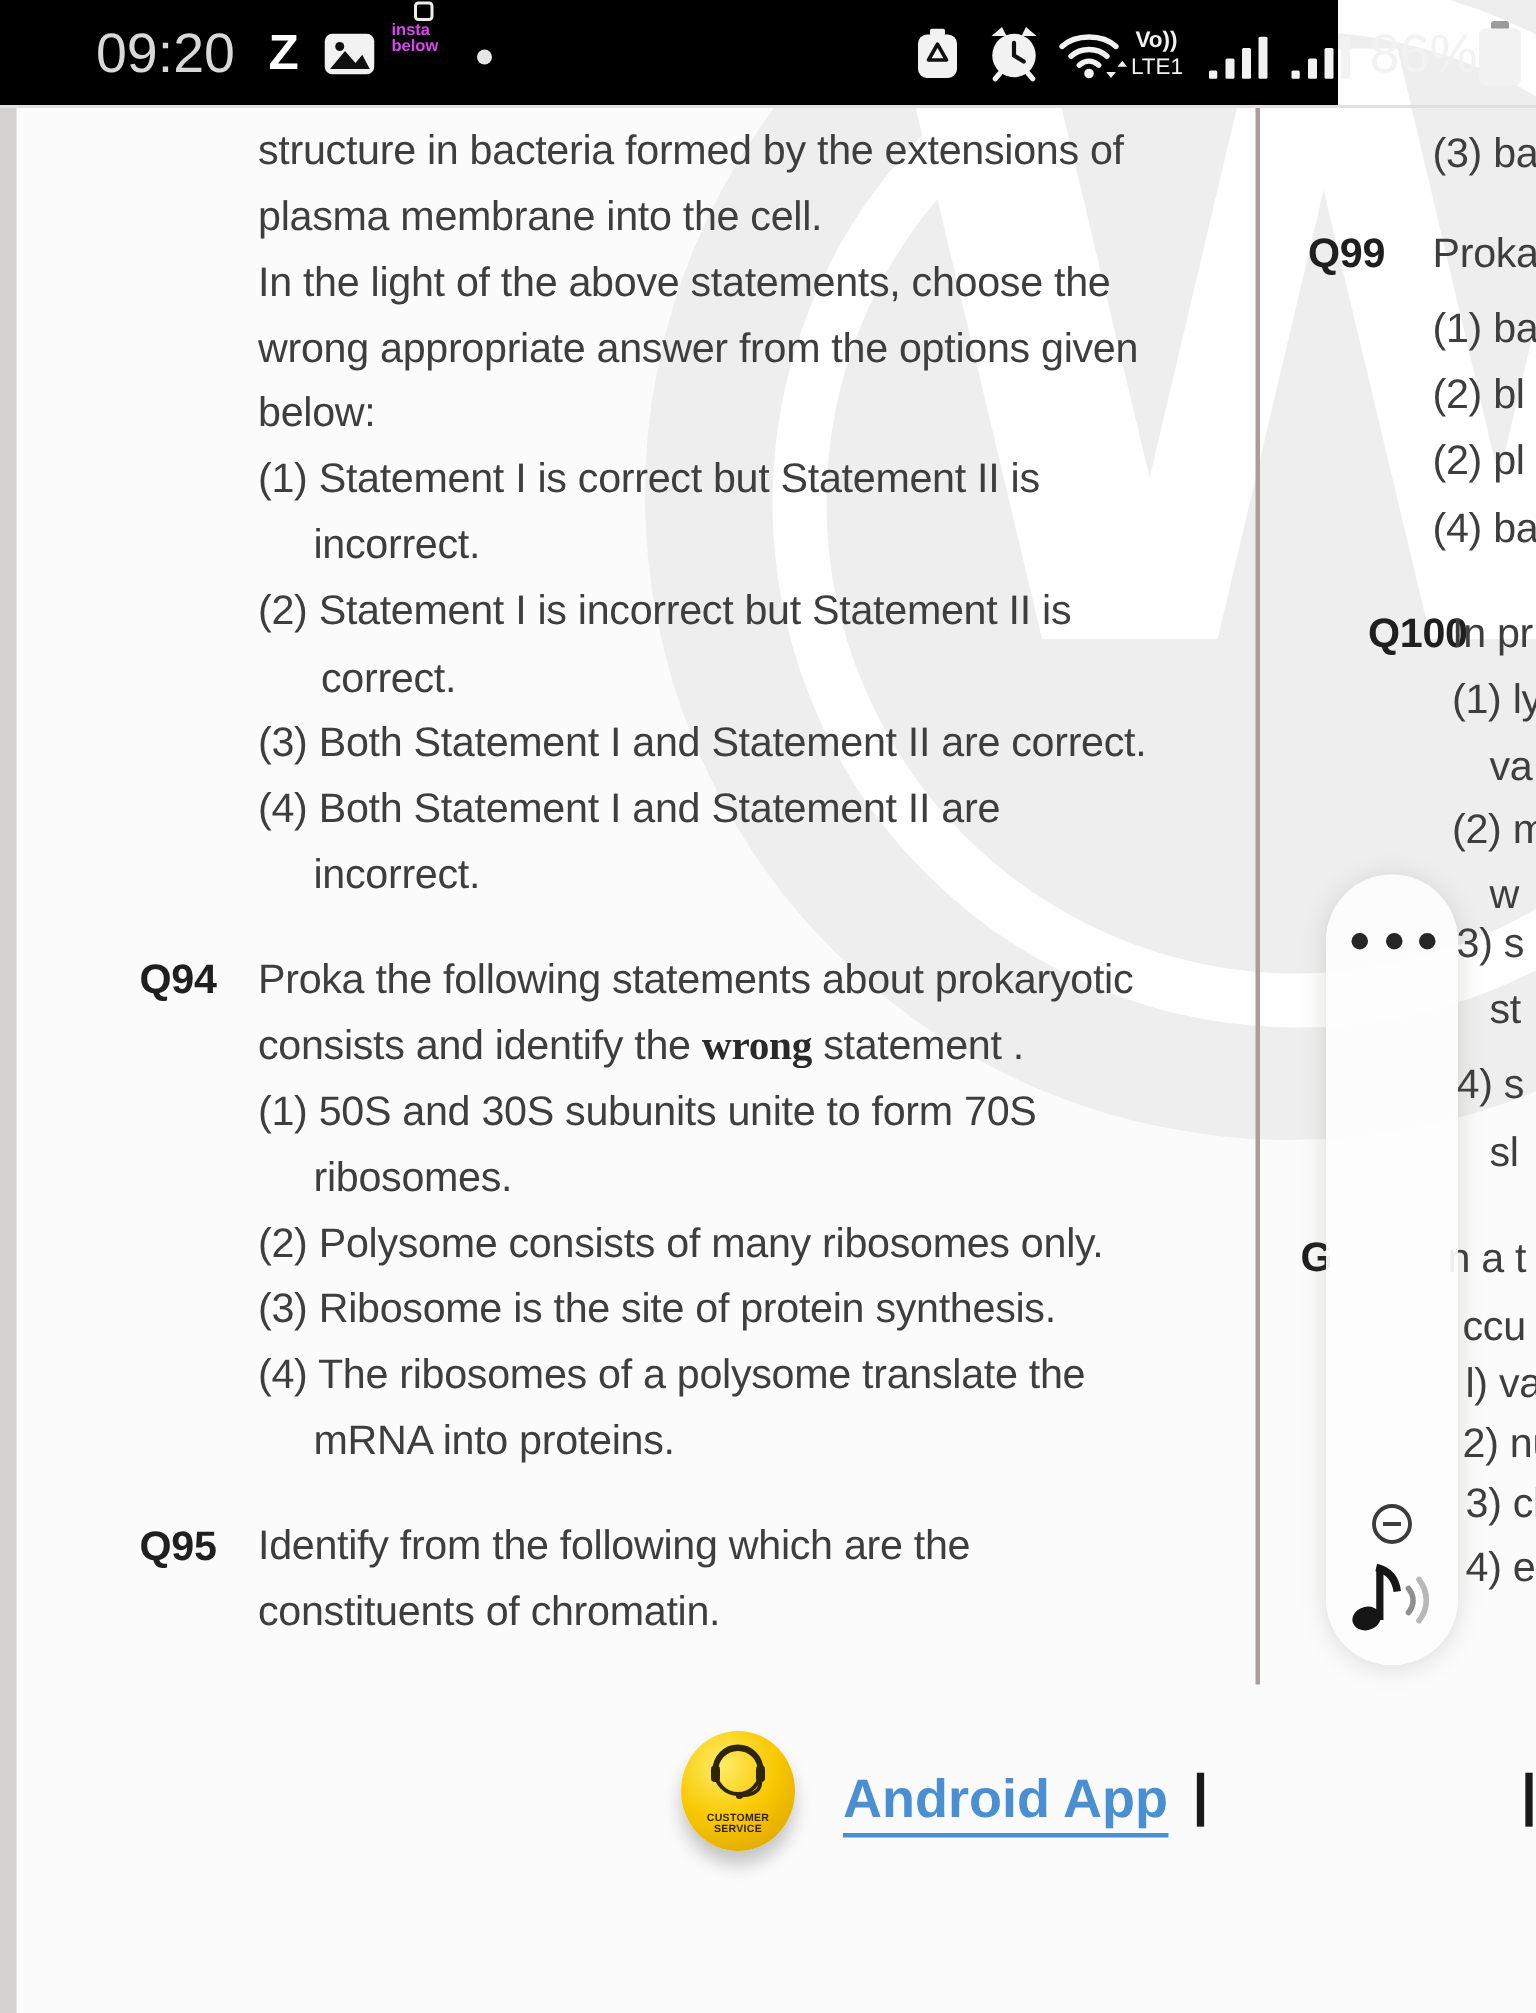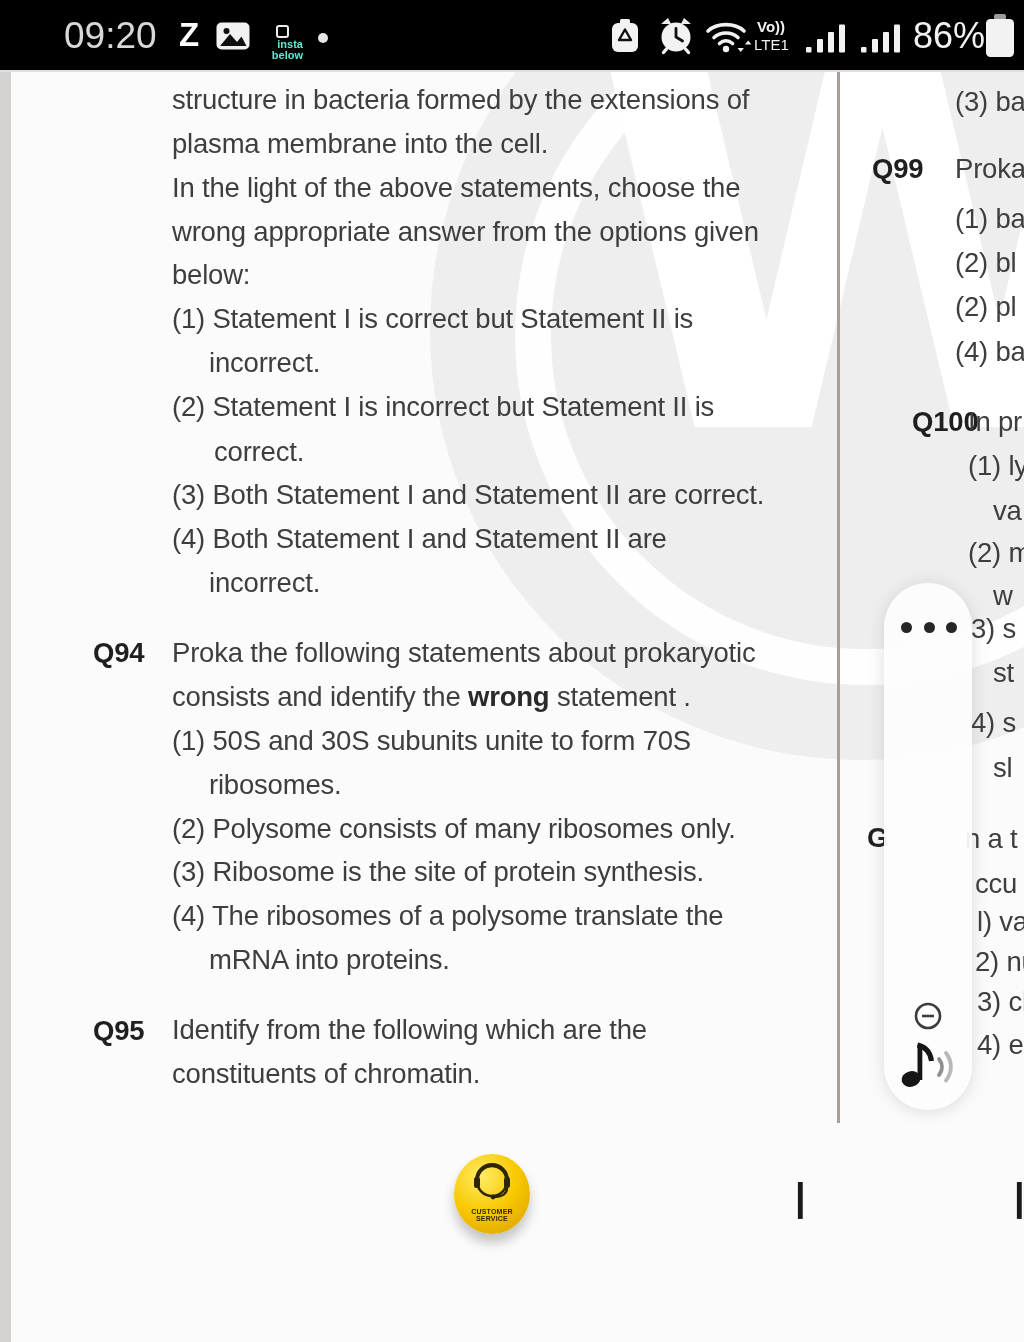--- a/index.html
+++ b/index.html
@@ -1,44 +1,44 @@
 <!DOCTYPE html>
 <html><head>
 <meta charset="utf-8">
 <style>
   html,body{margin:0;padding:0;background:#000;}
   #screen{position:relative;width:1024px;height:1342px;background:#fbfbfb;overflow:hidden;
           font-family:"Liberation Sans","DejaVu Sans",sans-serif;}
   
-  .statusbar{position:absolute;left:0;top:0;width:1024px;height:70px;background:#000;z-index:20;}
+  .statusbar{position:absolute;left:0;top:0;width:892px;height:70px;background:#000;z-index:20;}
   .sb-item{position:absolute;color:#ececec;}
   .sb-time{left:64px;top:15px;font-size:37px;color:#d8d8d8;}
   .sb-letter{left:179px;top:16px;font-size:33px;font-weight:bold;color:#fff;}
   .sb-dot{left:318px;top:33px;width:10px;height:10px;border-radius:50%;background:#e6e6e6;}
   .sb-volte{left:757px;top:19px;font-size:15px;font-weight:bold;line-height:15px;color:#f2f2f2;}
   .sb-lte{left:754px;top:37px;font-size:15px;font-weight:normal;line-height:15px;color:#f2f2f2;}
   .sb-batt-pct{left:913px;top:15px;font-size:36px;color:#f2f2f2;}
-  .instamart{left:261px;top:25px;width:42px;text-align:right;color:#5eead4;}
+  .instamart{left:261px;top:1px;width:42px;text-align:left;color:#d946ef;}
   .instamart .im-glyph{width:9px;height:9px;border:2px solid #ededed;border-radius:3px;margin:0 auto 1px auto;}
   .instamart .im-txt{font-size:11px;line-height:10.5px;font-weight:bold;letter-spacing:0;}
   .sb-underline{position:absolute;left:0;top:70px;width:1024px;height:2px;background:#e2e0df;z-index:19;}
   
   .left-strip{position:absolute;left:0;top:70px;width:11px;height:1272px;background:#d4d2d1;z-index:6;}
   .divider{position:absolute;left:837px;top:72px;width:3px;height:1051px;background:#a99e99;z-index:4;}
   
   .wm-circle{position:absolute;left:430px;top:-100px;width:860px;height:860px;border-radius:50%;
              background:#eeeeee;z-index:0;}
   .wm-ring{position:absolute;left:515px;top:-15px;width:700px;height:700px;border-radius:50%;
            border:36px solid rgba(255,255,255,.92);box-sizing:border-box;z-index:1;}
   .wm-letter{position:absolute;left:585px;top:-30px;font-size:540px;font-weight:bold;
              color:rgba(255,255,255,.95);z-index:1;line-height:1;font-family:"DejaVu Sans",sans-serif;}
   
   .ln{position:absolute;font-size:27.5px;letter-spacing:-0.2px;color:#3e3e3e;white-space:pre;z-index:3;}
   .qnum{font-weight:bold;color:#1f1f1f;}
-  .ln b{font-weight:bold;color:#2a2a2a;}
+  .ln b{font-weight:bold;color:#2a2a2a;font-family:Liberation Serif, serif;}
   
   .pill{position:absolute;left:884px;top:583px;width:88px;height:527px;border-radius:44px;
         background:rgba(253,253,253,.93);box-shadow:0 2px 16px rgba(120,110,105,.22);z-index:8;}
   .pill-dots{position:absolute;left:901px;top:622px;width:56px;display:flex;justify-content:space-between;z-index:9;cursor:pointer;}
   .pill-dots i{width:11px;height:11px;border-radius:50%;background:#262626;}
   .pill-minus{position:absolute;left:913px;top:1001px;z-index:9;cursor:pointer;}
   .pill-music{position:absolute;left:897px;top:1036px;z-index:9;cursor:pointer;}
   
   .cs-logo{position:absolute;left:454px;top:1154px;width:76px;height:80px;border-radius:50%;
            background:radial-gradient(circle at 36% 28%,#ffec66 0%,#f8c800 48%,#d79d00 100%);
@@ -208,16 +208,17 @@
       <circle cx="28" cy="23" r="15" fill="none" stroke="#2f2600" stroke-width="2.6"></circle>
       <path d="M13 22 a15 15 0 0 1 30 0" fill="none" stroke="#2f2600" stroke-width="4"></path>
       <rect x="10" y="19" width="6" height="11" rx="2.5" fill="#2f2600"></rect>
       <rect x="40" y="19" width="6" height="11" rx="2.5" fill="#2f2600"></rect>
       <path d="M43 30 C43 38 34 39 30 39" fill="none" stroke="#2f2600" stroke-width="2.4"></path>
       <circle cx="29" cy="39" r="2.4" fill="#2f2600"></circle>
     </svg>
     <div class="cs-txt">CUSTOMER</div>
     <div class="cs-txt">SERVICE</div>
   </div>
+  <a class="flink" style="left:562px;top:1178px">Android App</a>
   <span class="fsep" style="left:795px;top:1176px">|</span>
   <span class="fsep" style="left:1014px;top:1176px">|</span>
 
 </div>
 
 </body></html>

